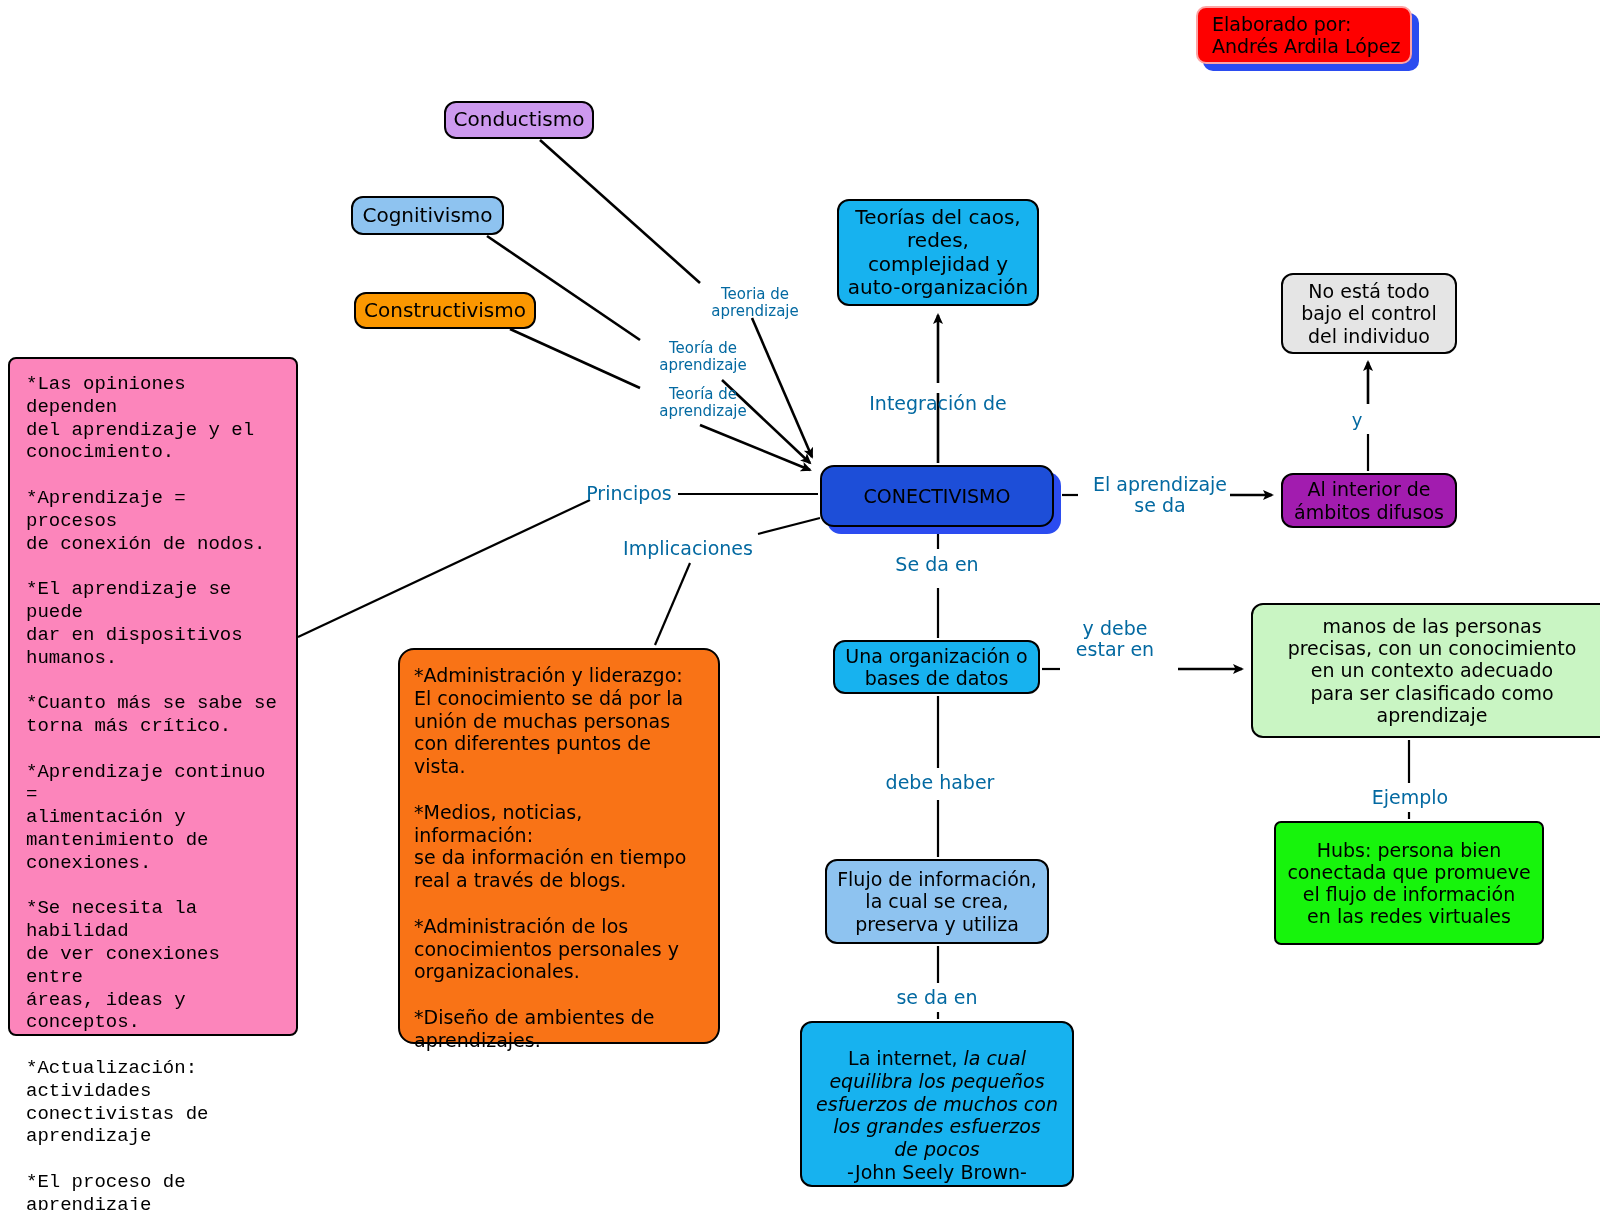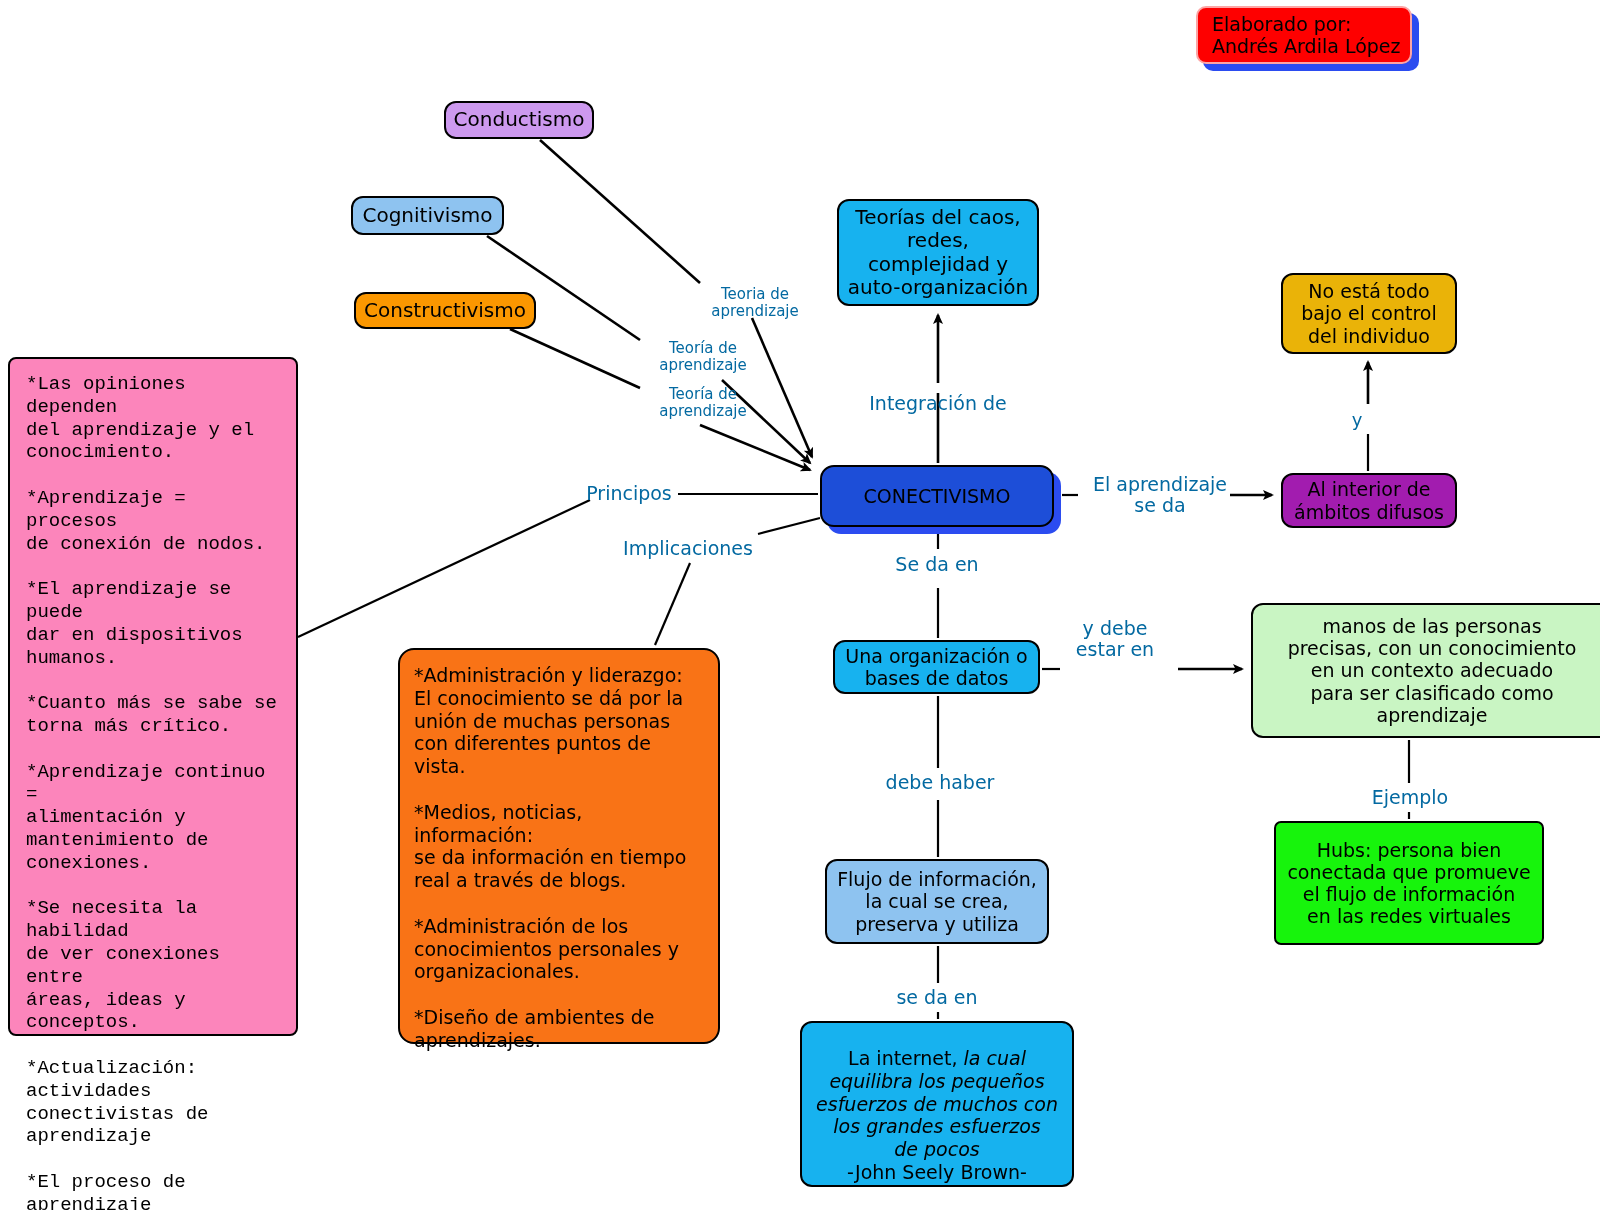--- a/index.html
+++ b/index.html
@@ -96,21 +96,21 @@
     left: 820px; top: 465px;
     width: 234px; height: 62px;
     background: #1d4ed8;
     border: 2px solid #000;
     border-radius: 14px;
     font-size: 19px;
   }
   #node-no-control {
     left: 1281px; top: 273px;
     width: 176px; height: 81px;
-    background: #eab308;
+    background: #e5e5e5;
     font-size: 19px;
   }
   #node-ambitos {
     left: 1281px; top: 473px;
     width: 176px; height: 55px;
     background: #a21caf;
     font-size: 19px;
   }
   #node-manos {
     left: 1251px; top: 603px;

